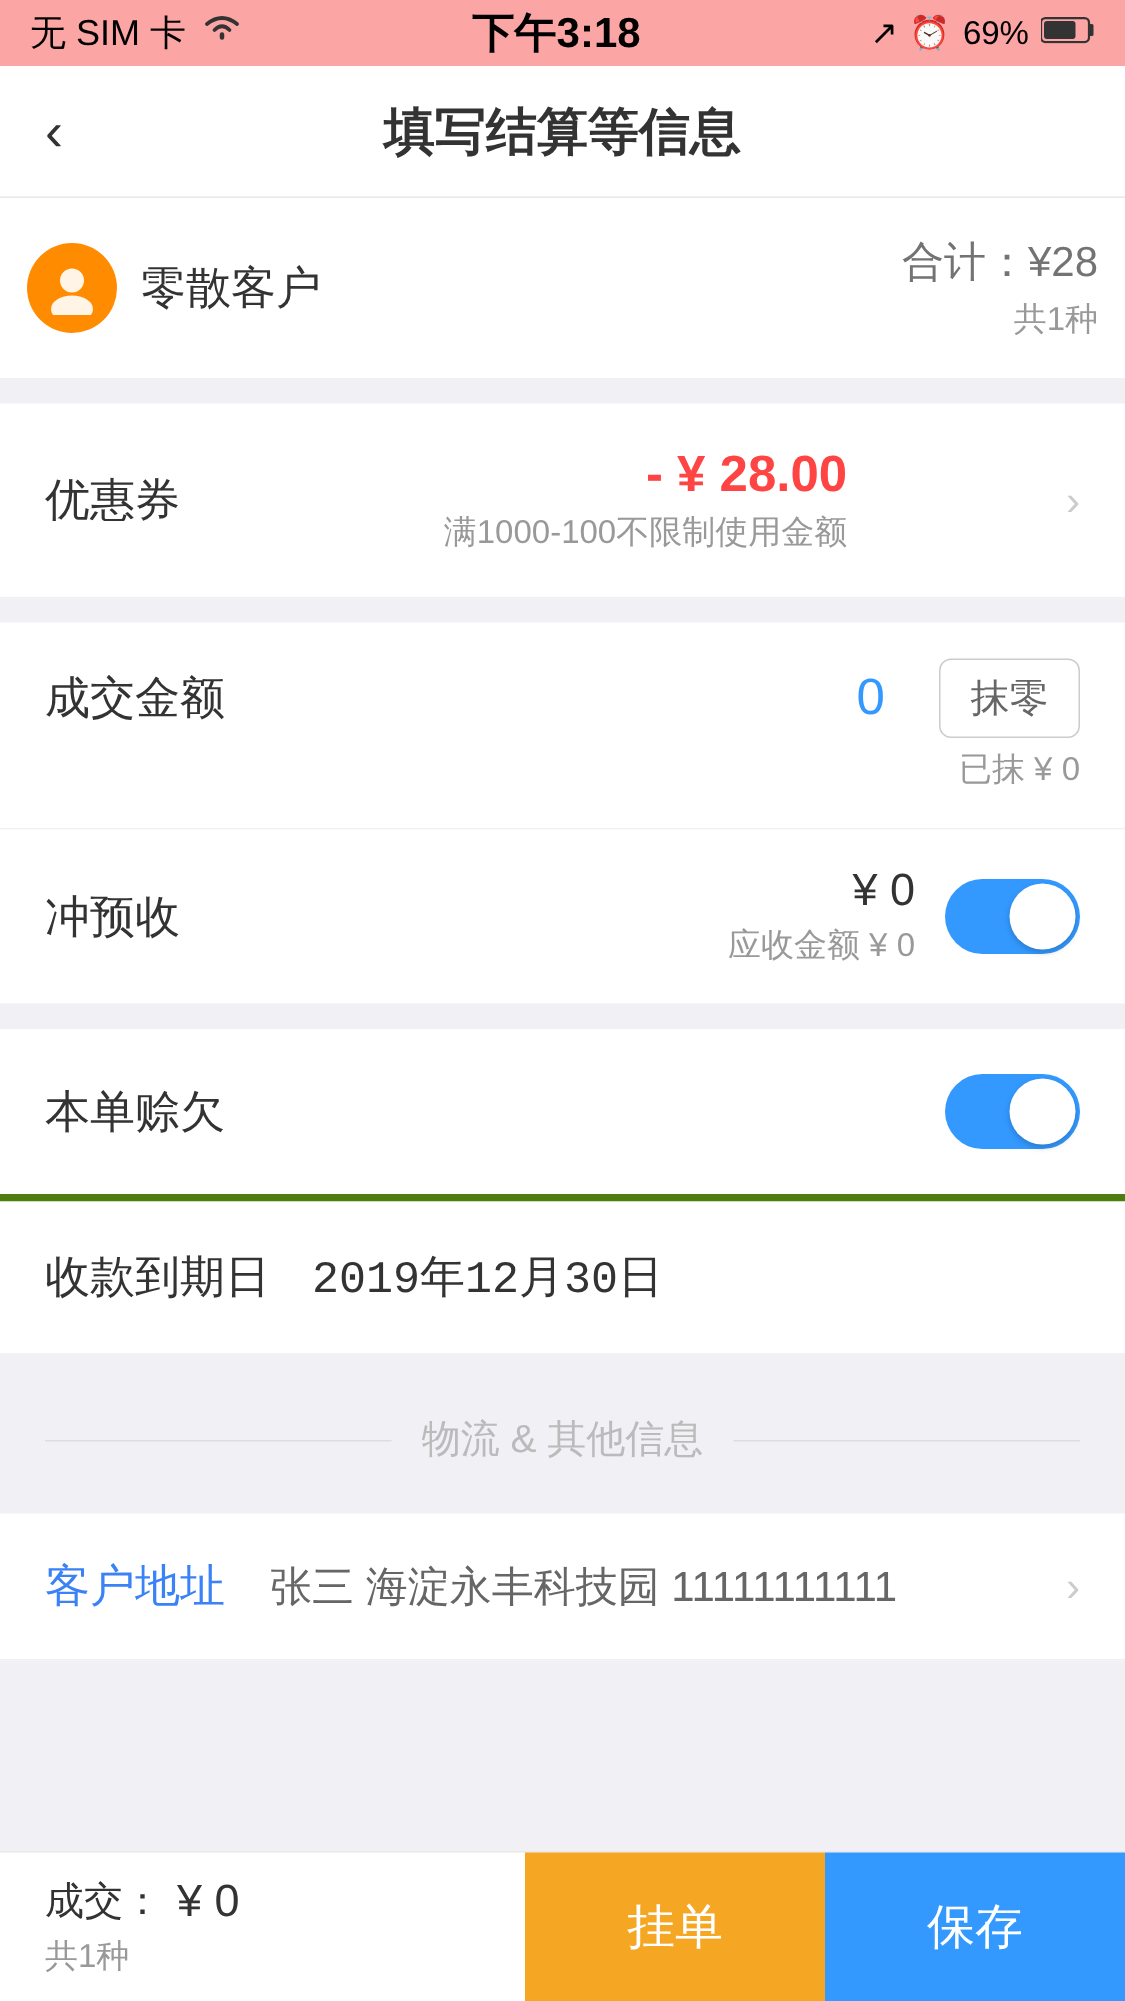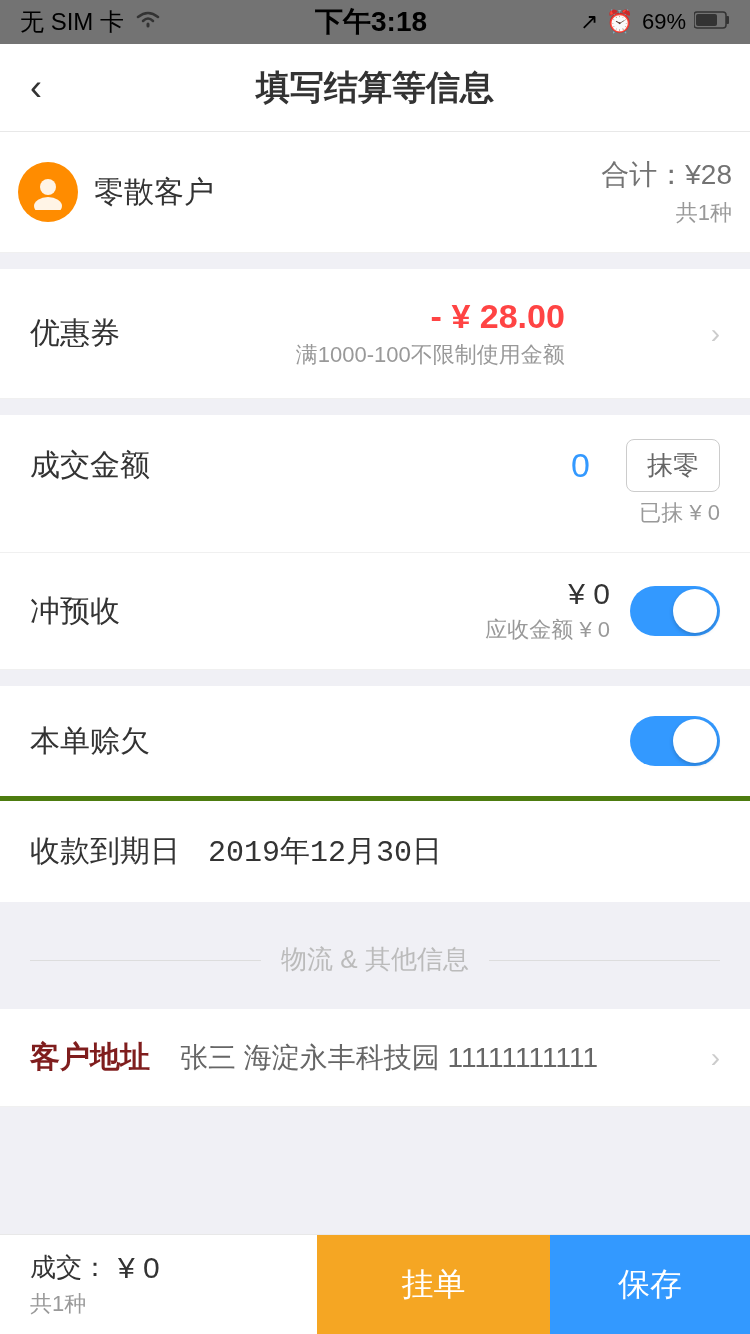--- a/index.html
+++ b/index.html
@@ -10,21 +10,21 @@
       font-family: -apple-system, 'PingFang SC', 'Helvetica Neue', Arial, sans-serif;
       background: #f0f0f5;
       position: relative;
       overflow-x: hidden;
     }
 
     
     .status-bar {
       width: 100%;
       height: 44px;
-      background: #737373;
+      background: #fca5a5;
       display: flex;
       align-items: center;
       justify-content: space-between;
       padding: 0 20px;
       font-size: 24px;
       font-weight: 500;
     }
     .status-left { display: flex; align-items: center; gap: 10px; }
     .status-center { font-size: 28px; font-weight: 600; }
     .status-right { display: flex; align-items: center; gap: 8px; font-size: 22px; }
@@ -305,23 +305,22 @@
     .address-row {
       background: #fff;
       padding: 28px 30px;
       display: flex;
       align-items: center;
       justify-content: space-between;
       border-bottom: 1px solid #f0f0f0;
     }
     .address-label {
       font-size: 30px;
-      color: #7f1d1d;
+      color: #3b82f6;
       min-width: 120px;
-      font-weight: bold;
     }
     .address-value {
       font-size: 28px;
       color: #666;
       flex: 1;
       margin-left: 30px;
     }
 
     
     .bottom-bar {
@@ -350,21 +349,21 @@
       font-size: 30px;
       color: #333;
       font-weight: 500;
     }
     .bottom-count {
       font-size: 22px;
       color: #999;
       margin-top: 4px;
     }
     .btn-pending {
-      width: 233px;
+      width: 200px;
       height: 100px;
       background: #f5a623;
       color: #fff;
       font-size: 32px;
       font-weight: 500;
       border: none;
       cursor: pointer;
       display: flex;
       align-items: center;
       justify-content: center;

